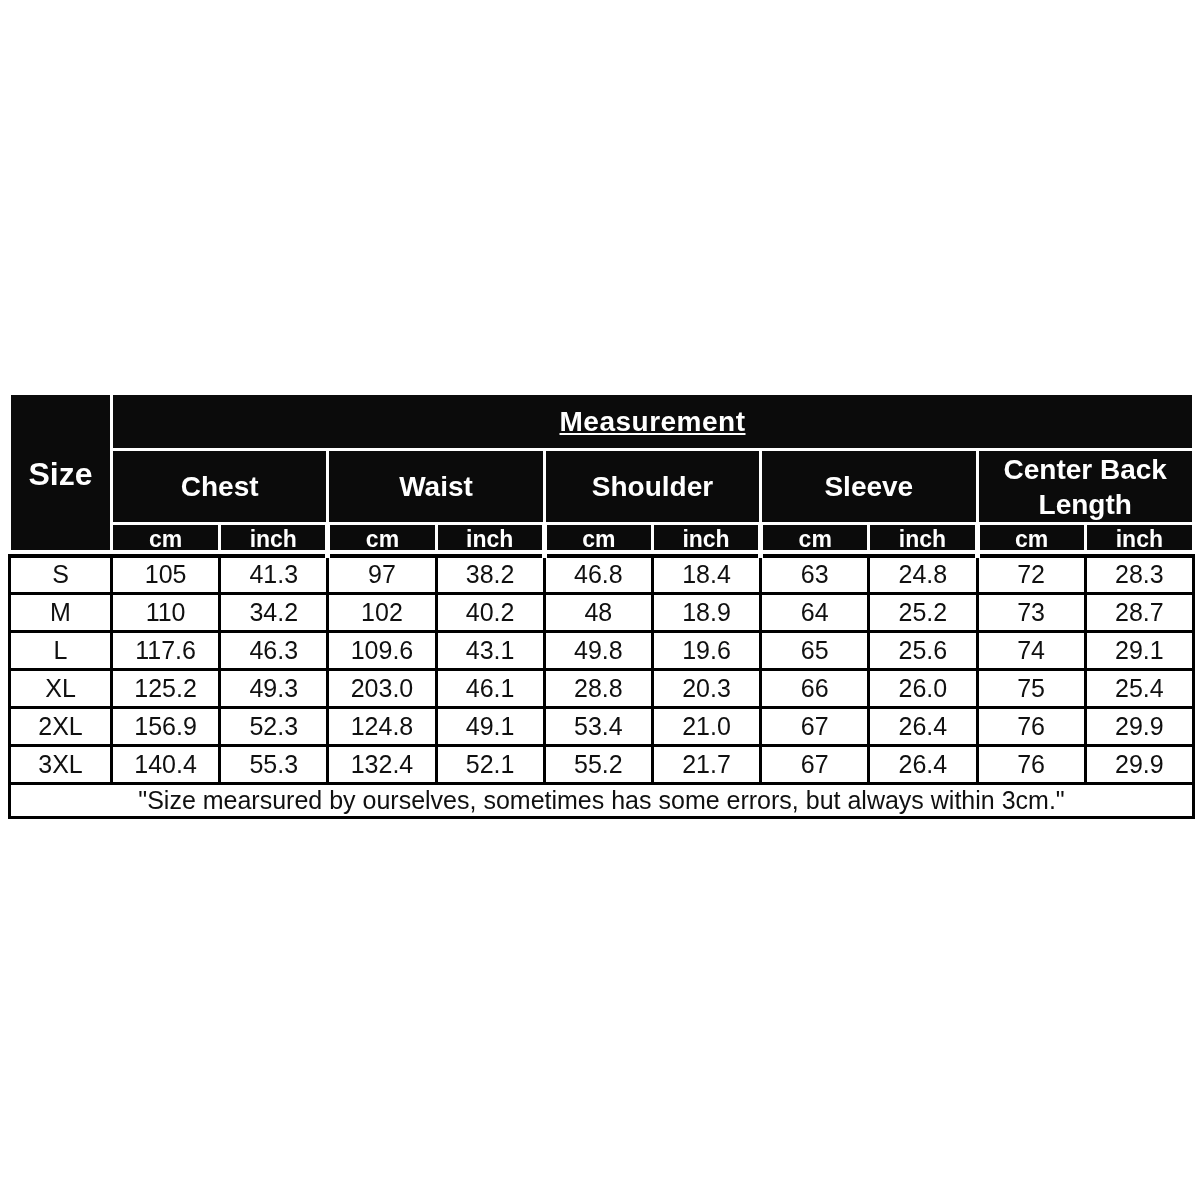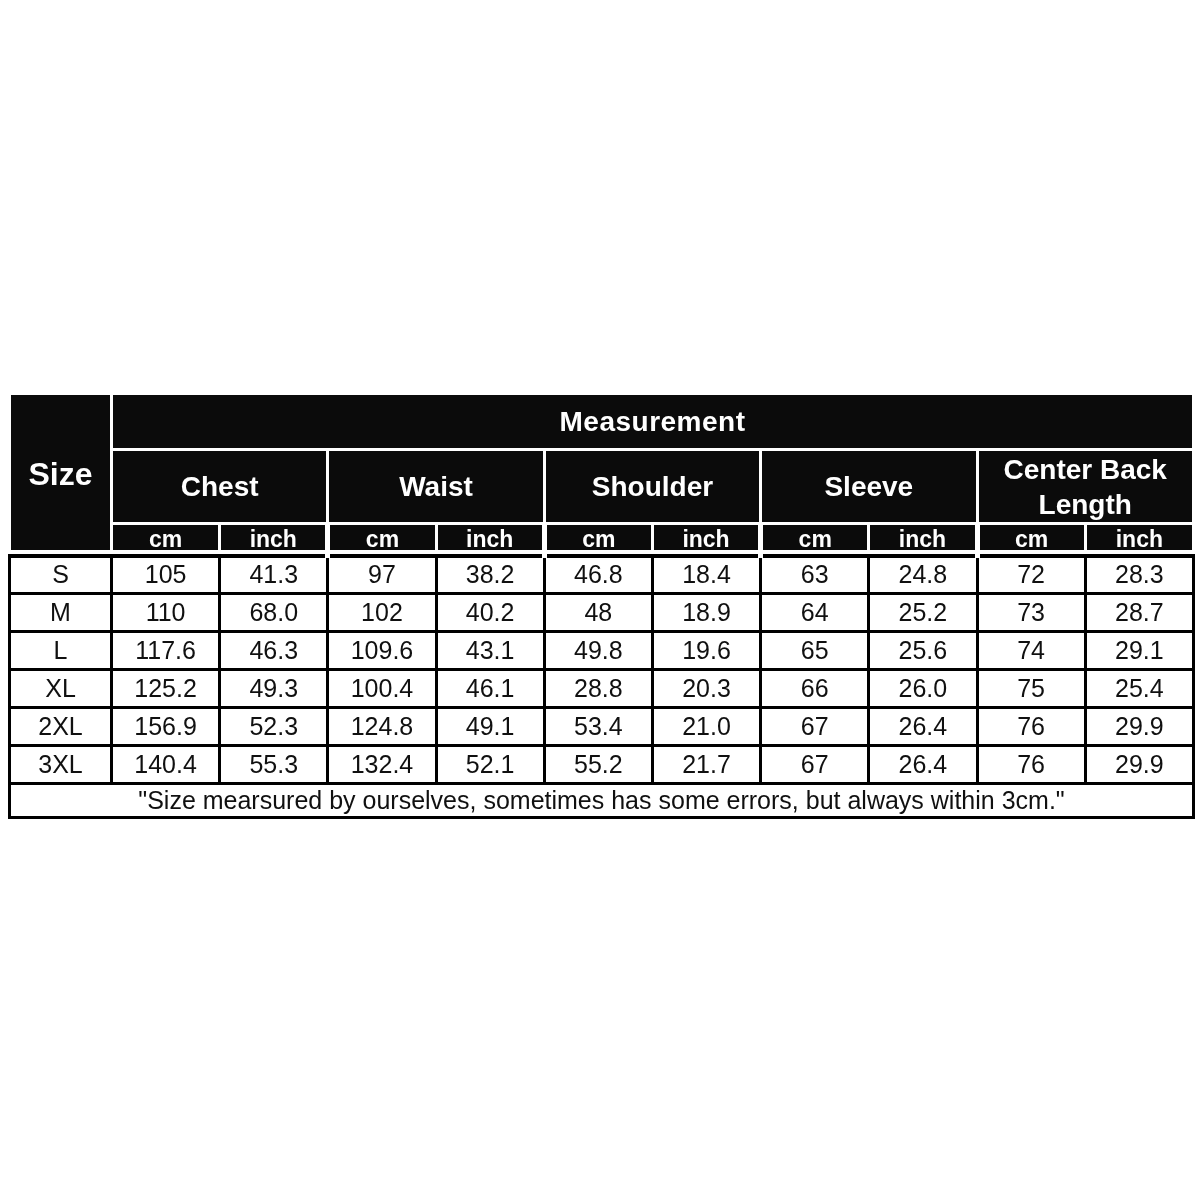--- a/index.html
+++ b/index.html
@@ -29,21 +29,21 @@
     color: #ffffff;
     font-weight: bold;
     text-align: center;
     vertical-align: middle;
     border: 3px solid #ffffff;
     padding: 0;
   }
   tr.measure-row { height: 56px; }
   tr.group-row   { height: 74px; }
   tr.unit-row    { height: 32px; }
-  .measure-th { font-size: 28px; letter-spacing: 0.5px; }
+  .measure-th { font-size: 28px; letter-spacing: 0.5px; text-decoration: underline; }
   .size-th {
     font-size: 32px;
     box-shadow: inset 0 -4px 0 0 #ffffff; 
   }
   .group-th { font-size: 28px; line-height: 1.25; padding: 0 6px; }
   .unit-th {
     font-size: 23px;
     box-shadow: inset 0 -4px 0 0 #ffffff;
   }
   .unit-th.group-start { border-left-width: 5px; }
@@ -106,21 +106,21 @@
           <td>46.8</td>
           <td>18.4</td>
           <td>63</td>
           <td>24.8</td>
           <td>72</td>
           <td>28.3</td>
         </tr>
         <tr>
           <td>M</td>
           <td>110</td>
-          <td>68.0</td>
+          <td>34.2</td>
           <td>102</td>
           <td>40.2</td>
           <td>48</td>
           <td>18.9</td>
           <td>64</td>
           <td>25.2</td>
           <td>73</td>
           <td>28.7</td>
         </tr>
         <tr>
@@ -133,21 +133,21 @@
           <td>19.6</td>
           <td>65</td>
           <td>25.6</td>
           <td>74</td>
           <td>29.1</td>
         </tr>
         <tr>
           <td>XL</td>
           <td>125.2</td>
           <td>49.3</td>
-          <td>100.4</td>
+          <td>203.0</td>
           <td>46.1</td>
           <td>28.8</td>
           <td>20.3</td>
           <td>66</td>
           <td>26.0</td>
           <td>75</td>
           <td>25.4</td>
         </tr>
         <tr>
           <td>2XL</td>

